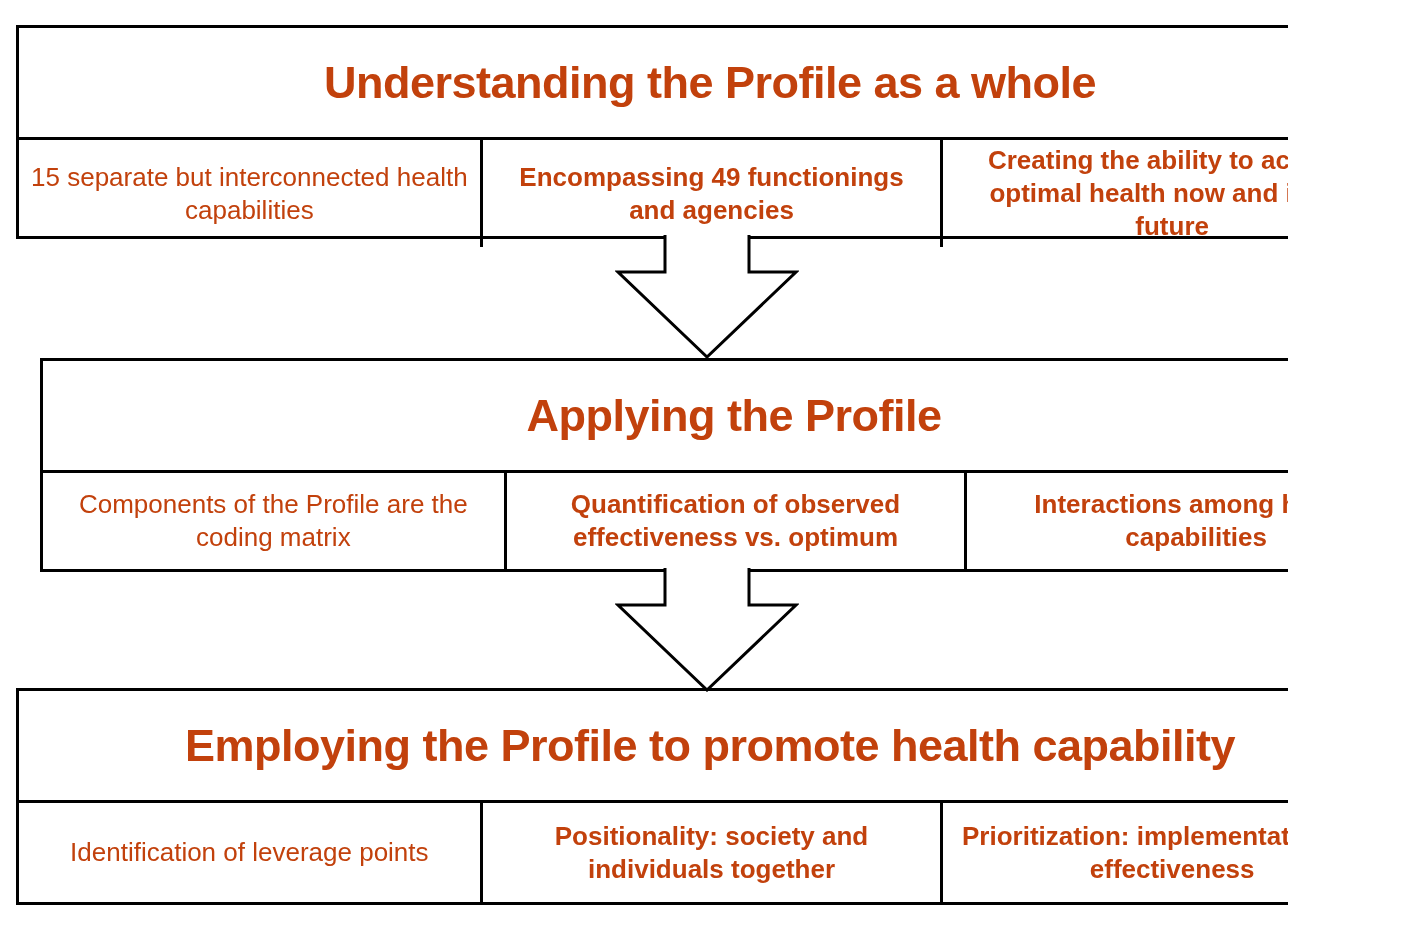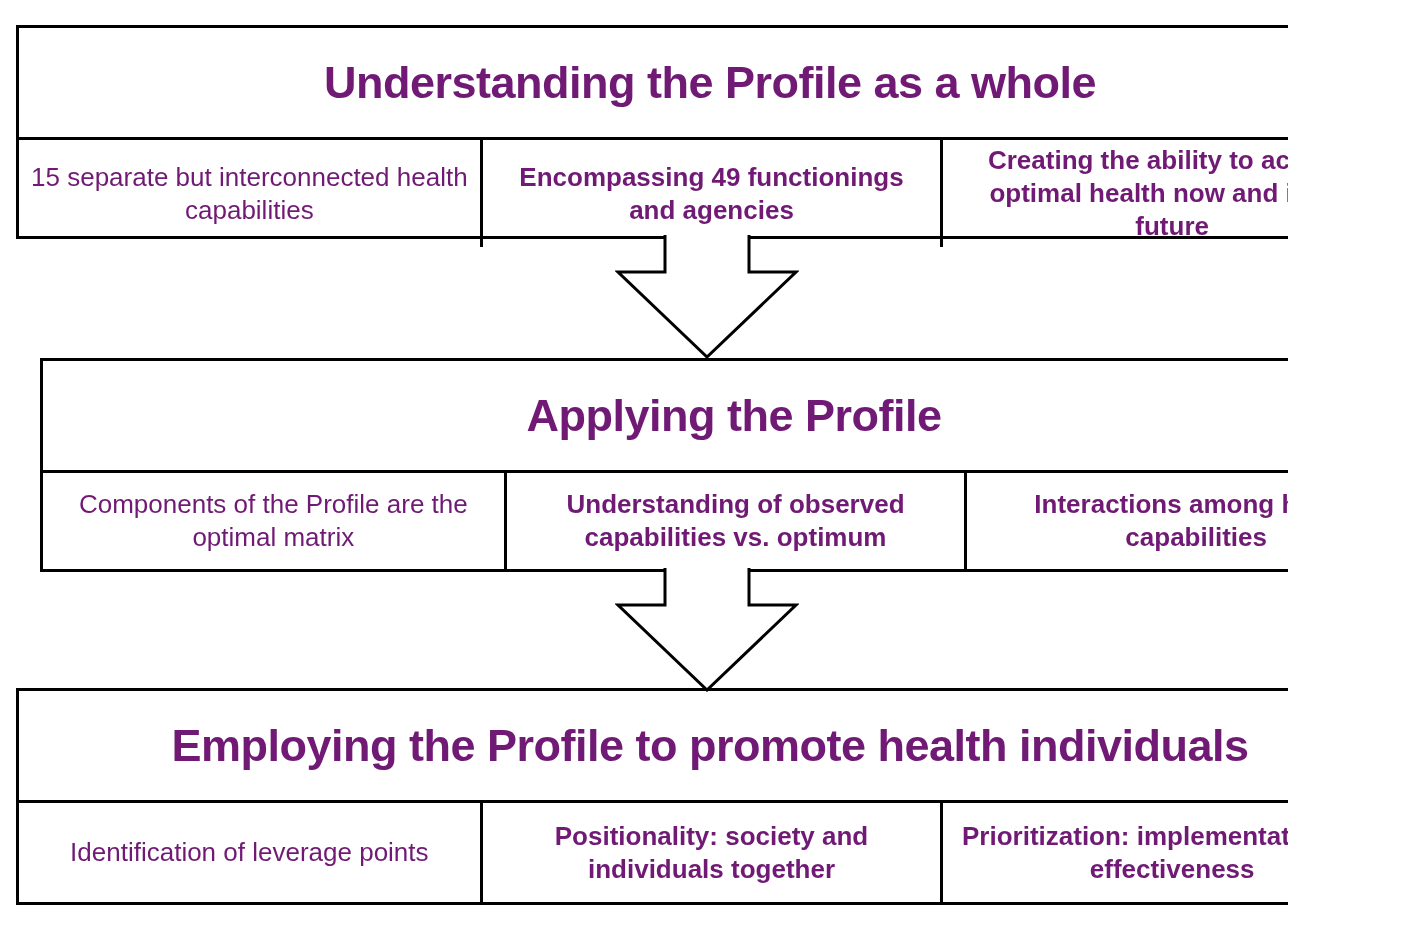--- a/index.html
+++ b/index.html
@@ -2,21 +2,21 @@
 <html><head>
 <meta charset="utf-8">
 <style>
   html, body { margin: 0; padding: 0; background: #ffffff; }
   .canvas {
     position: relative;
     width: 1288px;
     height: 928px;
     background: #ffffff;
     font-family: "Liberation Sans", sans-serif;
-    color: #701a75;
+    color: #c2410c;
     overflow: hidden;
   }
   .section {
     position: absolute;
     left: 16px;
     width: 1388px;
     background: #ffffff;
     border: 3px solid #000000;
     box-sizing: border-box;
     z-index: 1;
@@ -81,33 +81,33 @@
 
   <svg class="arrow arrow-1" viewBox="0 0 184 124" aria-hidden="true">
     <path d="M 50 0 L 50 37 L 3 37 L 92 122 L 181 37 L 134 37 L 134 0" fill="#ffffff" stroke="#000000" stroke-width="3" stroke-linejoin="miter"></path>
   </svg>
 
   <div class="section sec-b">
     <div class="section-title">
       <span class="t-bold">Applying the Profile</span>
     </div>
     <div class="section-cells">
-      <div class="cell">Components of the Profile are the optimal matrix</div>
-      <div class="cell">Understanding of observed capabilities vs. optimum</div>
+      <div class="cell">Components of the Profile are the coding matrix</div>
+      <div class="cell">Quantification of observed effectiveness vs. optimum</div>
       <div class="cell">Interactions among health capabilities</div>
     </div>
   </div>
 
   <svg class="arrow arrow-2" viewBox="0 0 184 124" aria-hidden="true">
     <path d="M 50 0 L 50 37 L 3 37 L 92 122 L 181 37 L 134 37 L 134 0" fill="#ffffff" stroke="#000000" stroke-width="3" stroke-linejoin="miter"></path>
   </svg>
 
   <div class="section sec-c">
     <div class="section-title">
-      <span class="t-bold">Employing the Profile</span><span class="t-rest"> to promote health individuals</span>
+      <span class="t-bold">Employing the Profile</span><span class="t-rest"> to promote health capability</span>
     </div>
     <div class="section-cells">
       <div class="cell">Identification of leverage points</div>
       <div class="cell">Positionality: society and individuals together</div>
       <div class="cell">Prioritization: implementation and effectiveness</div>
     </div>
   </div>
 
 </div>
 

